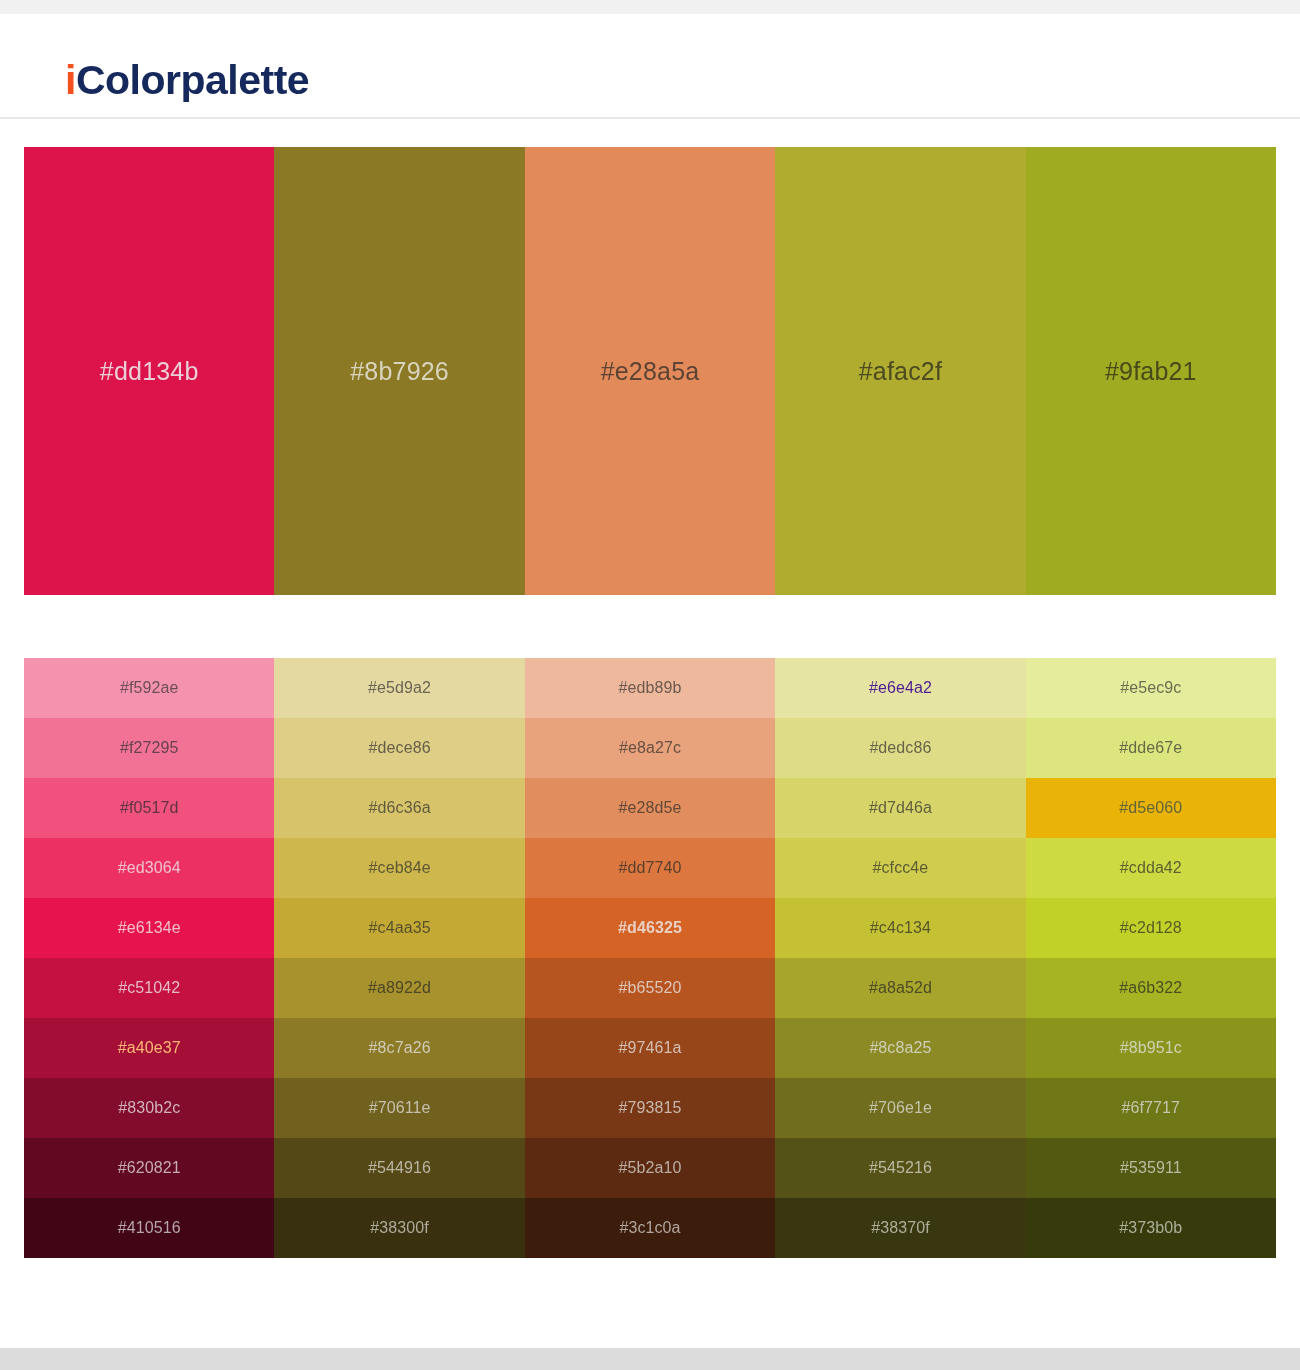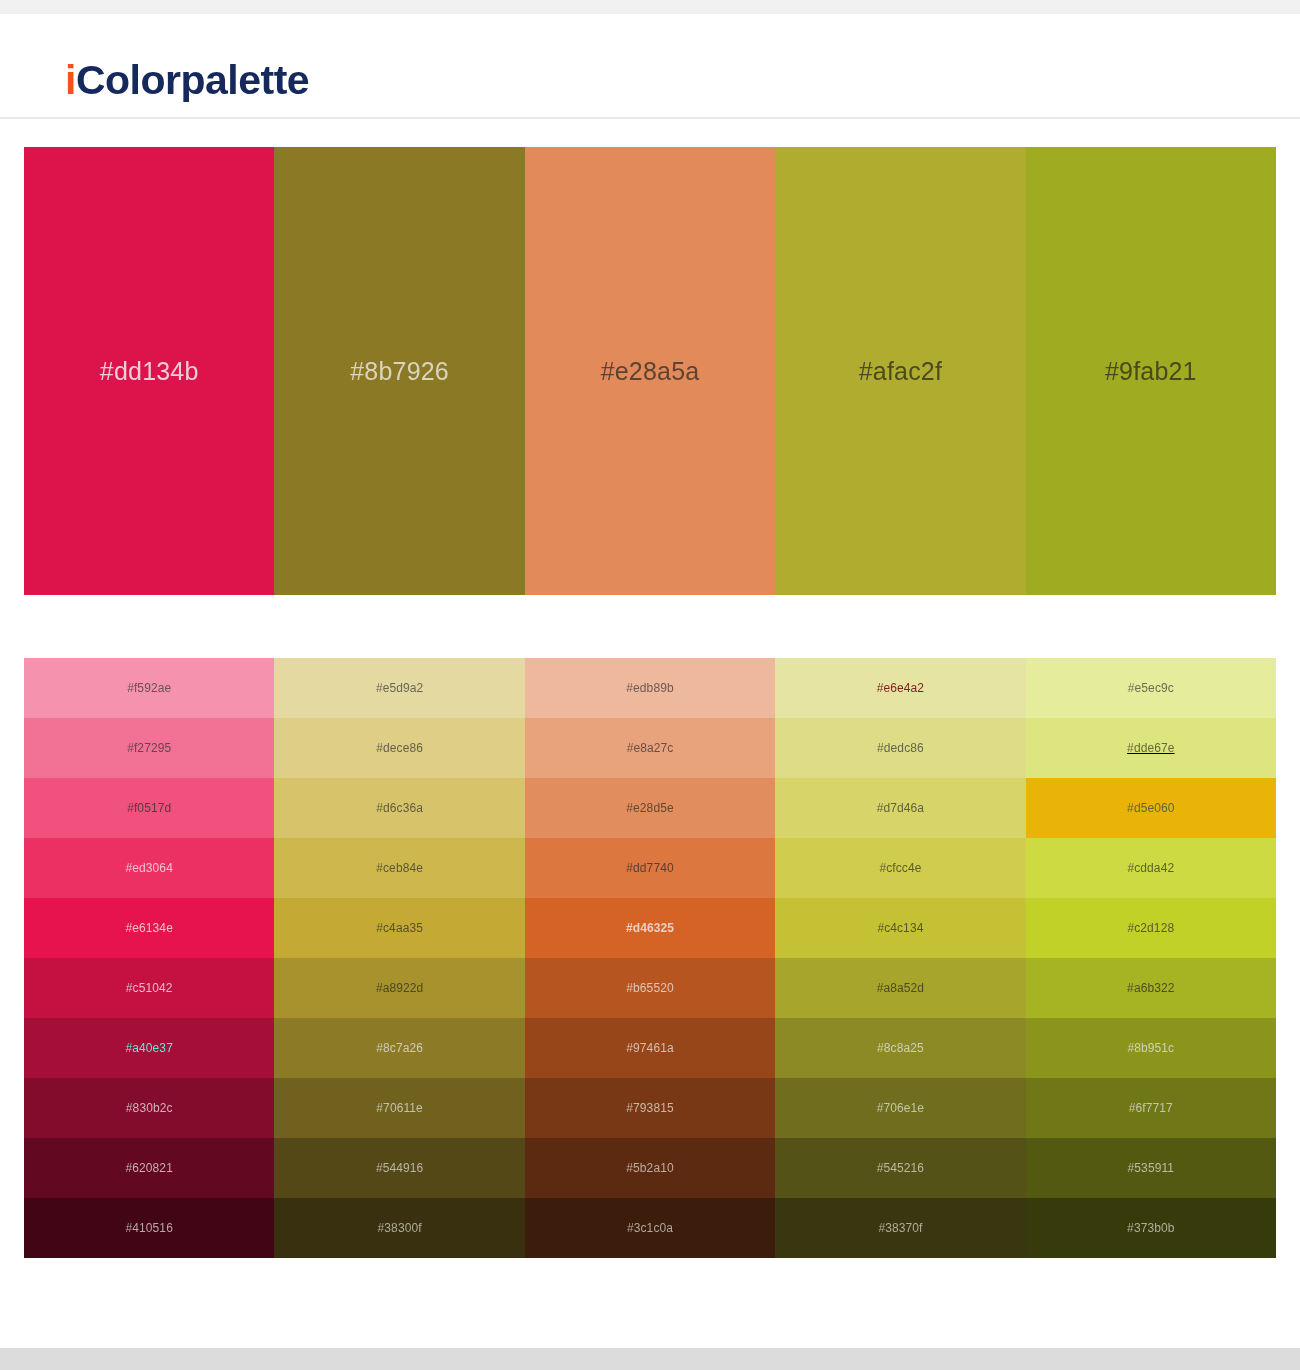--- a/index.html
+++ b/index.html
@@ -85,21 +85,21 @@
     flex-direction: column;
   }
   .shade-cell {
     flex: 1 1 0;
     display: flex;
     align-items: center;
     justify-content: center;
     position: relative;
   }
   .shade-cell span {
-    font-size: 12px;
+    font-size: 16px;
     letter-spacing: 0.1px;
     white-space: nowrap;
   }
 
   
   .footband {
     position: absolute;
     left: 0; top: 1348px;
     width: 1300px; height: 22px;
     background: #dcdcdc;
@@ -148,21 +148,21 @@
         <div class="shade-cell" style="background: rgb(237, 48, 100);">
           <span style="color: rgb(240, 195, 206);">#ed3064</span>
         </div>
         <div class="shade-cell" style="background: rgb(230, 19, 78);">
           <span style="color: rgb(239, 192, 202);">#e6134e</span>
         </div>
         <div class="shade-cell" style="background: rgb(197, 16, 66);">
           <span style="color: rgb(229, 188, 198);">#c51042</span>
         </div>
         <div class="shade-cell" style="background: rgb(164, 14, 55);">
-          <span style="color: #5eead4;">#a40e37</span>
+          <span style="color: #fdba74;">#a40e37</span>
         </div>
         <div class="shade-cell" style="background: rgb(131, 11, 44);">
           <span style="color: rgb(207, 180, 187);">#830b2c</span>
         </div>
         <div class="shade-cell" style="background: rgb(98, 8, 33);">
           <span style="color: rgb(196, 174, 180);">#620821</span>
         </div>
         <div class="shade-cell" style="background: rgb(65, 5, 22);">
           <span style="color: rgb(182, 167, 171);">#410516</span>
         </div>
@@ -226,21 +226,21 @@
         </div>
         <div class="shade-cell" style="background: rgb(91, 42, 16);">
           <span style="color: rgb(188, 174, 165);">#5b2a10</span>
         </div>
         <div class="shade-cell" style="background: rgb(60, 28, 10);">
           <span style="color: rgb(176, 166, 158);">#3c1c0a</span>
         </div>
       </div>
       <div class="shade-col">
         <div class="shade-cell" style="background: rgb(230, 228, 162);">
-          <span style="color: #7f1d1d;">#e6e4a2</span>
+          <span style="color: #4c1d95;">#e6e4a2</span>
         </div>
         <div class="shade-cell" style="background: rgb(222, 220, 134);">
           <span style="color: rgb(102, 101, 73);">#dedc86</span>
         </div>
         <div class="shade-cell" style="background: rgb(215, 212, 106);">
           <span style="color: rgb(98, 97, 63);">#d7d46a</span>
         </div>
         <div class="shade-cell" style="background: rgb(207, 204, 78);">
           <span style="color: rgb(93, 92, 52);">#cfcc4e</span>
         </div>
@@ -260,21 +260,21 @@
           <span style="color: rgb(186, 185, 164);">#545216</span>
         </div>
         <div class="shade-cell" style="background: rgb(56, 55, 15);">
           <span style="color: rgb(174, 174, 155);">#38370f</span>
         </div>
       </div>
       <div class="shade-col">
         <div class="shade-cell" style="background: rgb(229, 236, 156);">
           <span style="color: rgb(106, 109, 80);">#e5ec9c</span>
         </div>
-        <div class="shade-cell" style="background: rgb(221, 230, 126); text-decoration: underline;">
+        <div class="shade-cell" style="background: rgb(221, 230, 126);">
           <span style="color: rgb(102, 105, 70);">#dde67e</span>
         </div>
         <div class="shade-cell" style="background: #eab308;">
           <span style="color: rgb(97, 101, 60);">#d5e060</span>
         </div>
         <div class="shade-cell" style="background: rgb(205, 218, 66);">
           <span style="color: rgb(92, 97, 49);">#cdda42</span>
         </div>
         <div class="shade-cell" style="background: rgb(194, 209, 40);">
           <span style="color: rgb(86, 92, 40);">#c2d128</span>

